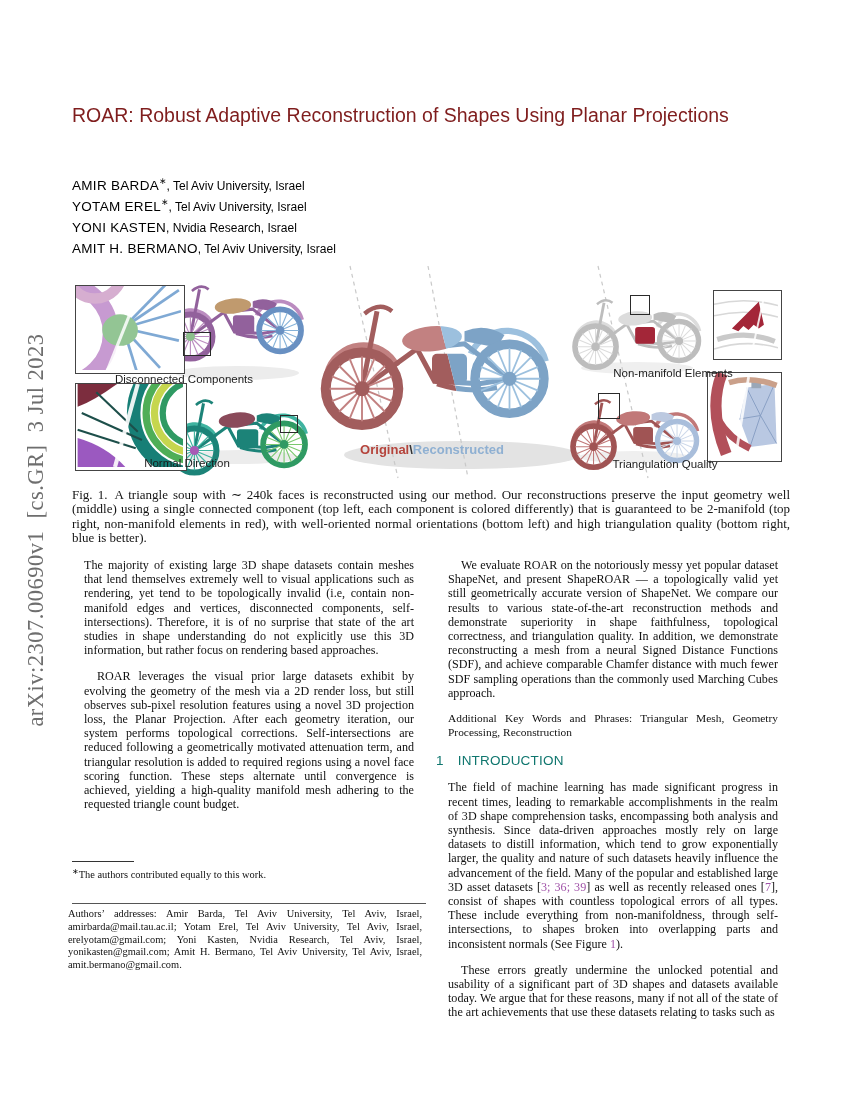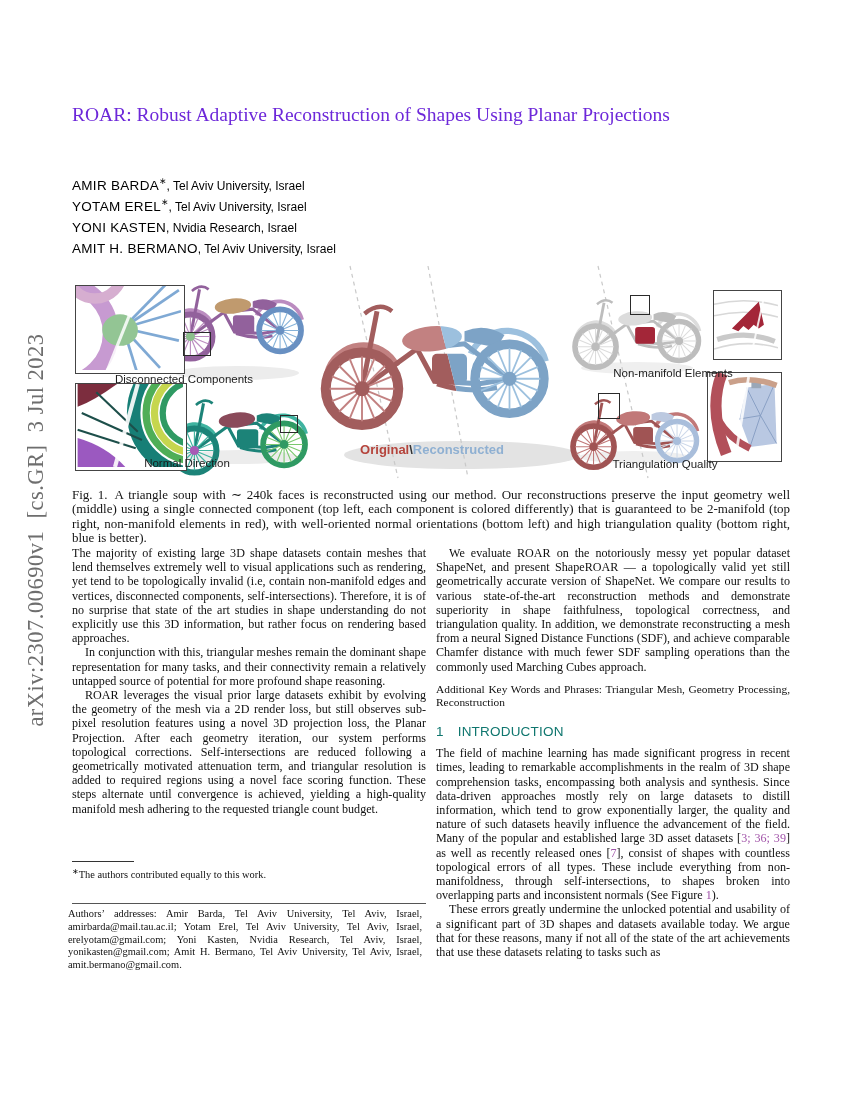--- a/index.html
+++ b/index.html
@@ -5,21 +5,21 @@
   html,body{margin:0;padding:0;background:#ffffff;}
   #page{position:relative;width:850px;height:1100px;background:#ffffff;overflow:hidden;
         font-family:"Liberation Serif", serif;color:#111;}
 
   
   #arxiv-stamp{position:absolute;left:36px;top:530px;transform:translate(-50%,-50%) rotate(-90deg);
     white-space:pre;font-family:"Liberation Serif",serif;font-size:22.5px;color:#6e6e6e;letter-spacing:.5px;}
 
   
   #title{position:absolute;left:72px;top:100px;width:700px;
-    font-family:Liberation Serif, serif;font-weight:500;font-size:19.5px;line-height:30px;color:#6d28d9;}
+    font-family:Liberation Sans, sans-serif;font-weight:500;font-size:19.5px;line-height:30px;color:#7f1d1d;}
   #authors{position:absolute;left:72px;top:171px;width:700px;font-family:"Liberation Sans",sans-serif;}
   .author-line{height:21px;line-height:21px;}
   .author-name{font-size:13.5px;font-weight:500;letter-spacing:.3px;color:#000;}
   .author-mark{font-size:9px;vertical-align:super;}
   .author-affil{font-size:12px;color:#000;}
 
   
   #figure1{position:absolute;left:62px;top:256px;width:728px;height:230px;}
   #fig-overlay{position:absolute;left:0;top:0;z-index:0;}
   .inset{position:absolute;border:1.3px solid #444;background:#fff;z-index:3;overflow:hidden;}
@@ -45,21 +45,21 @@
 
   
   #caption{position:absolute;left:72px;top:488px;width:718px;font-size:13px;line-height:14.4px;
     text-align:justify;color:#141414;}
   #caption .cap-tag{margin-right:7px;}
 
   
   .col{position:absolute;top:546px;width:354px;font-size:12.1px;line-height:14.2px;text-align:justify;color:#101010;}
   #col-left{left:72px;}
   #col-right{left:436px;}
-  .col p{margin:0;}
+  .col p{margin:12px;}
   .col p.ind{text-indent:13px;}
   .cite{color:var(--cite-color,#a052a8);}
   .keywords{margin-top:9px !important;font-size:11.4px;line-height:13.6px;}
   .sec-head{margin-top:15px;margin-bottom:7px;font-family:"Liberation Sans",sans-serif;
     font-size:13.5px;font-weight:500;letter-spacing:.2px;color:#0f766e;}
   .sec-num{margin-right:14px;}
 
   
   #footnote-rule{position:absolute;left:72px;top:861px;width:62px;border-top:1.1px solid #333;}
   #footnote{position:absolute;left:72px;top:866px;width:354px;font-size:10.4px;line-height:12.6px;color:#101010;}
@@ -247,21 +247,20 @@
     </div>
     <div class="fig-label" style="left:483px;top:202px;">Triangulation Quality</div>
   </div>
 
   <div id="caption">
     <span class="cap-tag">Fig. 1.</span><span>A triangle soup with ∼ 240k faces is reconstructed using our method. Our reconstructions preserve the input geometry well (middle) using a single connected component (top left, each component is colored differently) that is guaranteed to be 2-manifold (top right, non-manifold elements in red), with well-oriented normal orientations (bottom left) and high triangulation quality (bottom right, blue is better).</span>
   </div>
 
   <div class="col" id="col-left">
     <p>The majority of existing large 3D shape datasets contain meshes that lend themselves extremely well to visual applications such as rendering, yet tend to be topologically invalid (i.e, contain non-manifold edges and vertices, disconnected components, self-intersections). Therefore, it is of no surprise that state of the art studies in shape understanding do not explicitly use this 3D information, but rather focus on rendering based approaches.</p>
-    <p class="ind">In conjunction with this, triangular meshes remain the dominant shape representation for many tasks, and their connectivity remain a relatively untapped source of potential for more profound shape reasoning.</p>
     <p class="ind">ROAR leverages the visual prior large datasets exhibit by evolving the geometry of the mesh via a 2D render loss, but still observes sub-pixel resolution features using a novel 3D projection loss, the Planar Projection. After each geometry iteration, our system performs topological corrections. Self-intersections are reduced following a geometrically motivated attenuation term, and triangular resolution is added to required regions using a novel face scoring function. These steps alternate until convergence is achieved, yielding a high-quality manifold mesh adhering to the requested triangle count budget.</p>
   </div>
 
   <div id="footnote-rule"></div>
   <div id="footnote">
     <sup class="fn">∗</sup><span>The authors contributed equally to this work.</span>
   </div>
   <div id="addr-rule"></div>
   <div id="addresses">Authors’ addresses: Amir Barda, Tel Aviv University, Tel Aviv, Israel, amirbarda@mail.tau.ac.il; Yotam Erel, Tel Aviv University, Tel Aviv, Israel, erelyotam@gmail.com; Yoni Kasten, Nvidia Research, Tel Aviv, Israel, yonikasten@gmail.com; Amit H. Bermano, Tel Aviv University, Tel Aviv, Israel, amit.bermano@gmail.com.</div>
 

